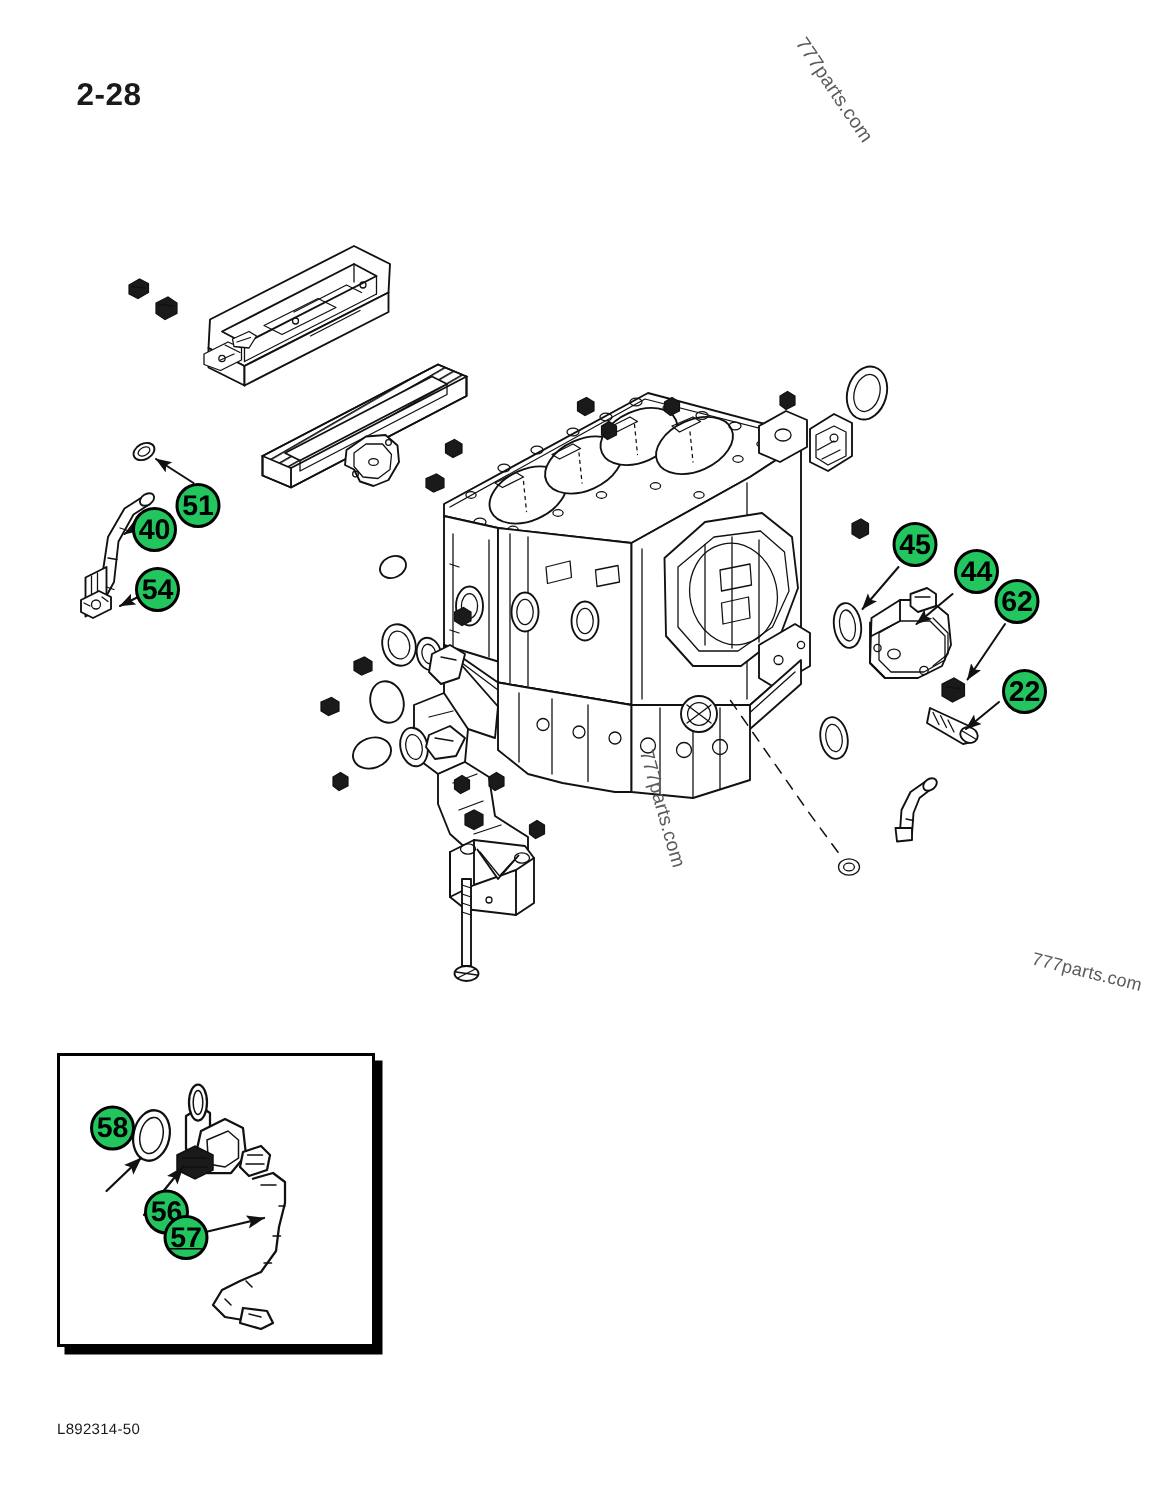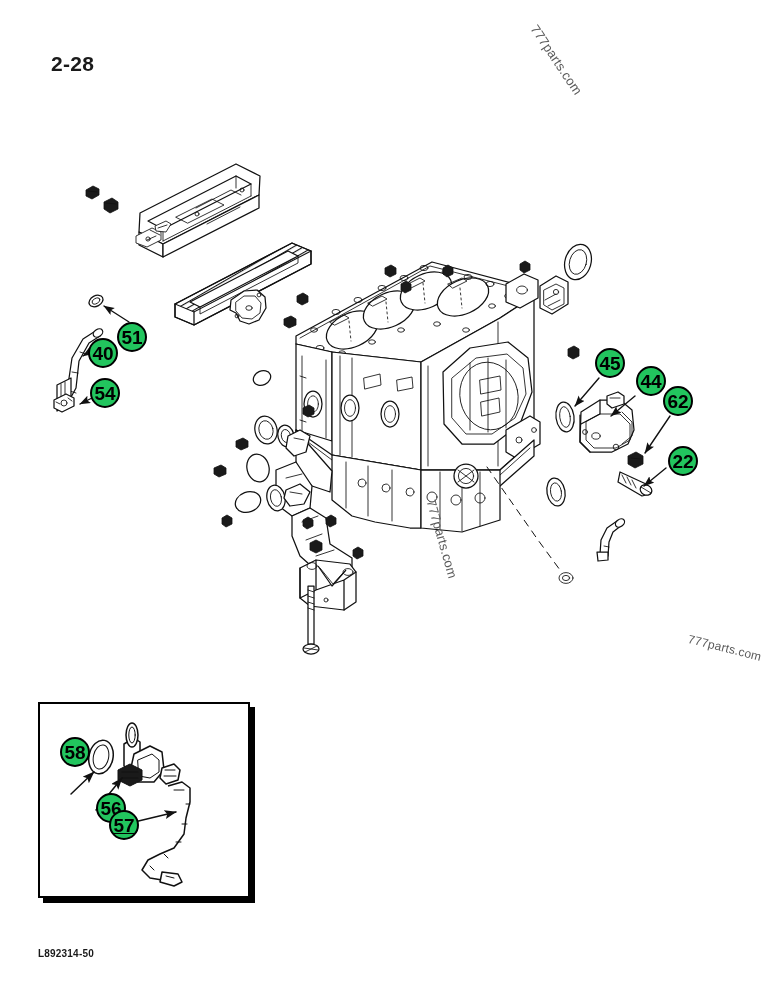--- a/index.html
+++ b/index.html
@@ -26,21 +26,21 @@
     font-size: 21px;
     font-weight: bold;
     letter-spacing: 0.3px;
     color: #1a1a1a;
   }
   .figure-code {
     position: absolute;
     left: 38px;
     top: 948px;
     font-size: 10px;
-    font-weight: bold;
+    font-weight: normal;
     letter-spacing: 0.2px;
     color: #1a1a1a;
   }
   .watermark {
     position: absolute;
     font-family: "Liberation Sans", sans-serif;
     font-size: 13px;
     color: #5b5b5b;
     white-space: nowrap;
     letter-spacing: 0.2px;

